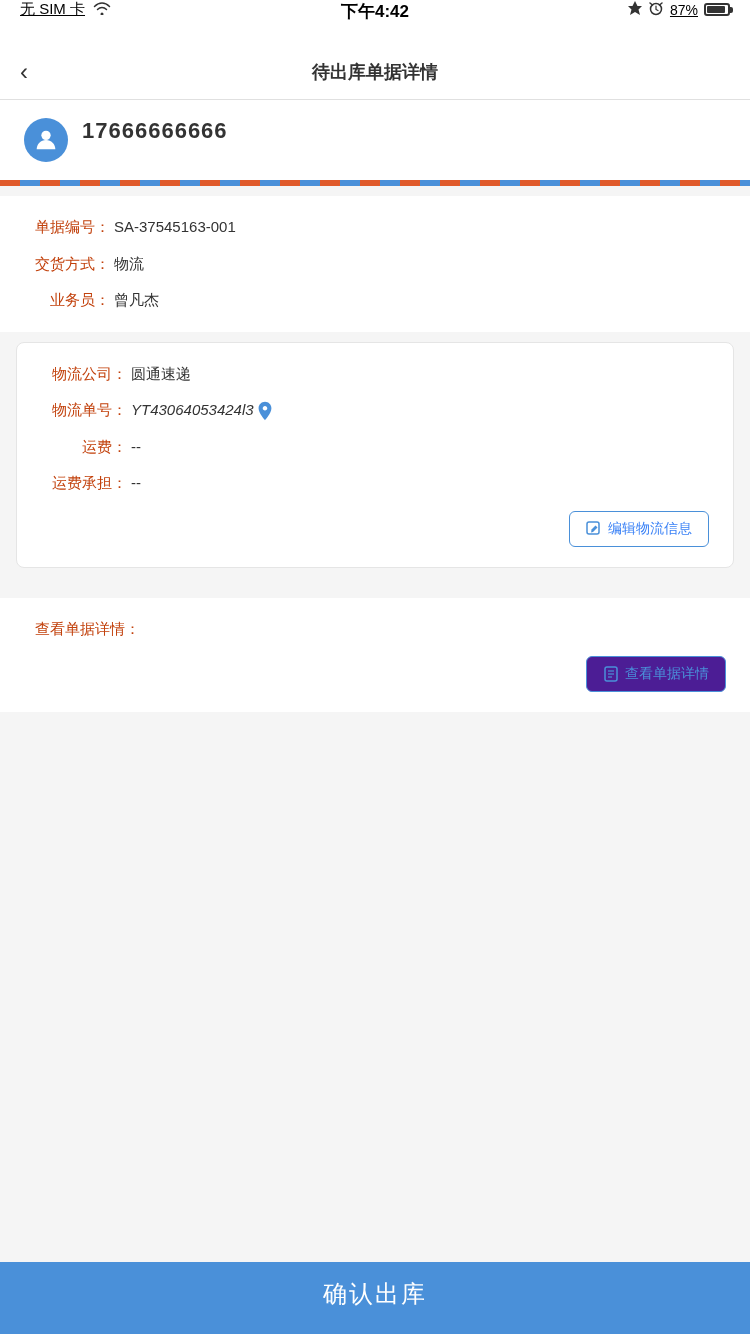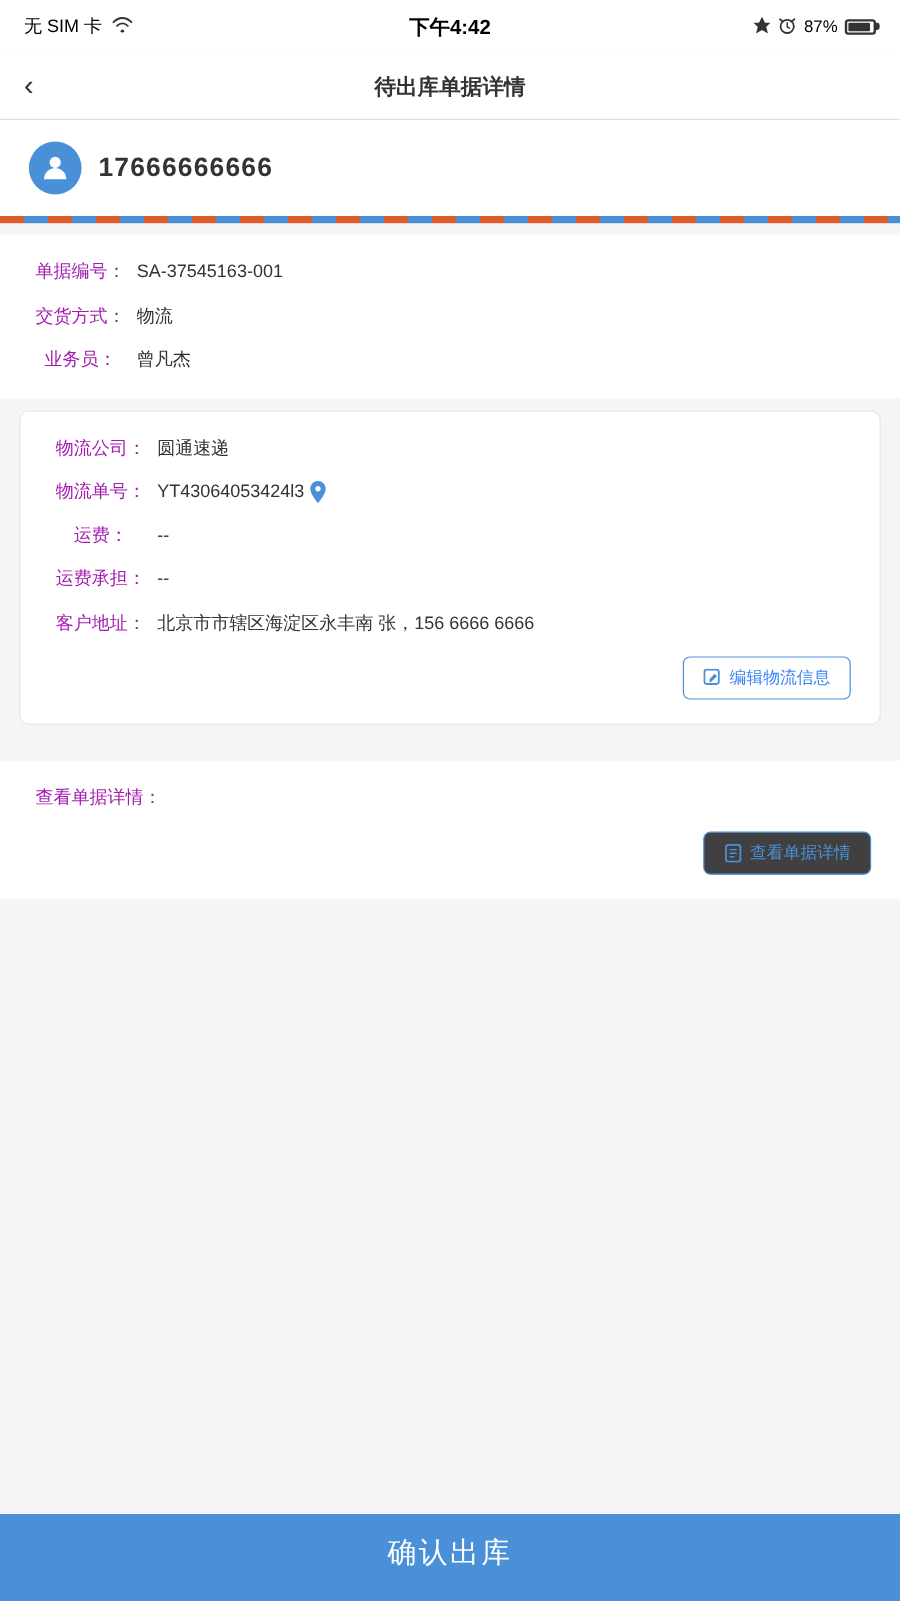--- a/index.html
+++ b/index.html
@@ -11,25 +11,26 @@
       min-height: 1334px;
       position: relative;
       overflow-x: hidden;
     }
 
     
     .status-bar {
       background: #fff;
       height: 44px;
       display: flex;
-      align-items: center;
+      align-items: flex-start;
       justify-content: space-between;
       padding: 0 20px;
       font-size: 14px;
       font-weight: 500;
+      text-decoration: underline;
     }
     .status-left {
       display: flex;
       align-items: center;
       gap: 8px;
       font-size: 15px;
     }
     .status-center {
       font-size: 17px;
       font-weight: 600;
@@ -109,21 +110,20 @@
         #4a90d9 20px, #4a90d9 40px
       );
       width: 100%;
     }
 
     
     .customer-section {
       background: #fff;
       padding: 18px 24px;
       display: flex;
-      align-items: center;
       gap: 14px;
     }
     .avatar {
       width: 44px;
       height: 44px;
       border-radius: 50%;
       background: #4a90d9;
       display: flex;
       align-items: center;
       justify-content: center;
@@ -150,33 +150,34 @@
 
     .info-row {
       display: flex;
       align-items: flex-start;
       margin-bottom: 14px;
       font-size: 15px;
       line-height: 1.5;
     }
     .info-row:last-child { margin-bottom: 0; }
     .info-label {
-      color: #a21caf;
+      color: #c2410c;
       min-width: 90px;
-      text-align: center;
+      text-align: right;
       flex-shrink: 0;
       padding-right: 4px;
     }
     .info-value {
       color: #333;
       flex: 1;
     }
     .info-value.with-icon {
       display: flex;
-      align-items: flex-start;
+      align-items: flex-end;
+      font-style: italic;
     }
     .location-icon {
       width: 22px;
       height: 22px;
       flex-shrink: 0;
     }
 
     
     .card-section {
       background: #fff;
@@ -216,21 +217,21 @@
     .view-btn {
       display: flex;
       align-items: center;
       gap: 6px;
       border: 1px solid #4a90d9;
       border-radius: 6px;
       padding: 8px 16px;
       color: #4a90d9;
       font-size: 14px;
       cursor: pointer;
-      background: #404040;
+      background: #4c1d95;
     }
 
     
     .confirm-btn-container {
       position: fixed;
       bottom: 0;
       left: 0;
       width: 750px;
       background: #4a90d9;
       padding: 16px 24px;
@@ -336,24 +337,20 @@
       </span>
     </div>
     <div class="info-row">
       <span class="info-label">运费：</span>
       <span class="info-value">--</span>
     </div>
     <div class="info-row">
       <span class="info-label">运费承担：</span>
       <span class="info-value">--</span>
     </div>
-    <div class="info-row">
-      <span class="info-label">客户地址：</span>
-      <span class="info-value">北京市市辖区海淀区永丰南  张，156 6666 6666</span>
-    </div>
     <div class="action-row">
       <button class="edit-btn">
         <svg width="16" height="16" viewBox="0 0 16 16" fill="#4a90d9">
           <rect x="1" y="1" width="12" height="12" rx="2" stroke="#4a90d9" stroke-width="1.5" fill="none"></rect>
           <path d="M5 9l1.5-1.5 3-3 2 2-3 3L7 11l-2 .5.5-2z" fill="#4a90d9"></path>
         </svg>
         <span>编辑物流信息</span>
       </button>
     </div>
   </div>

